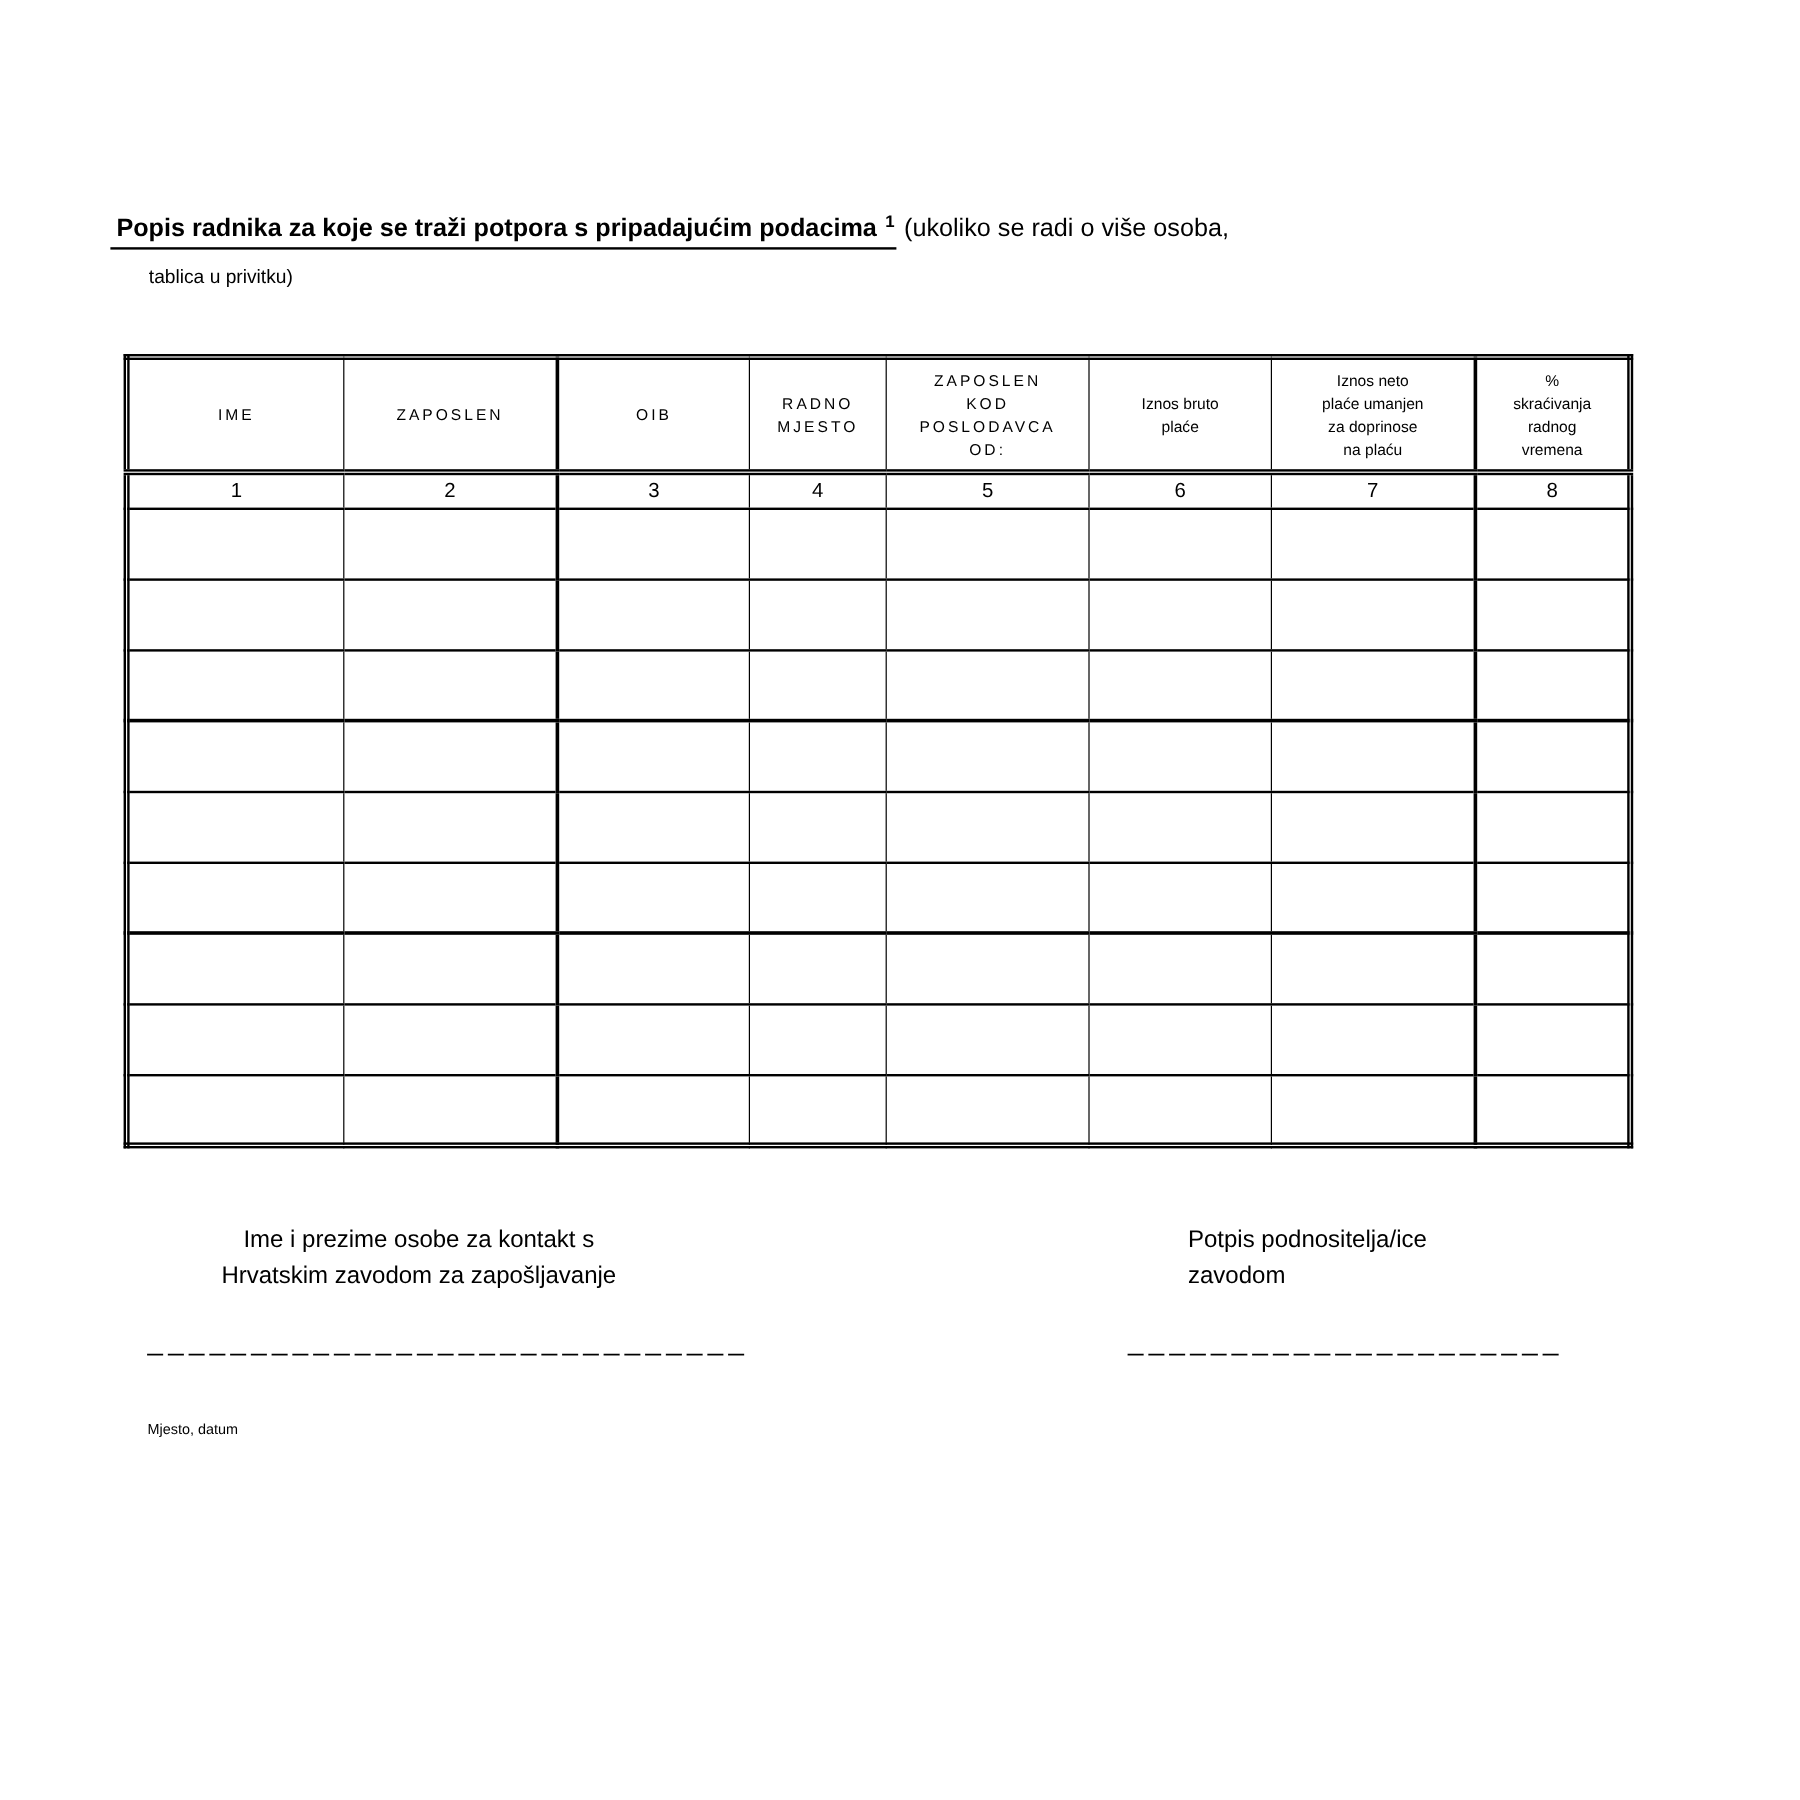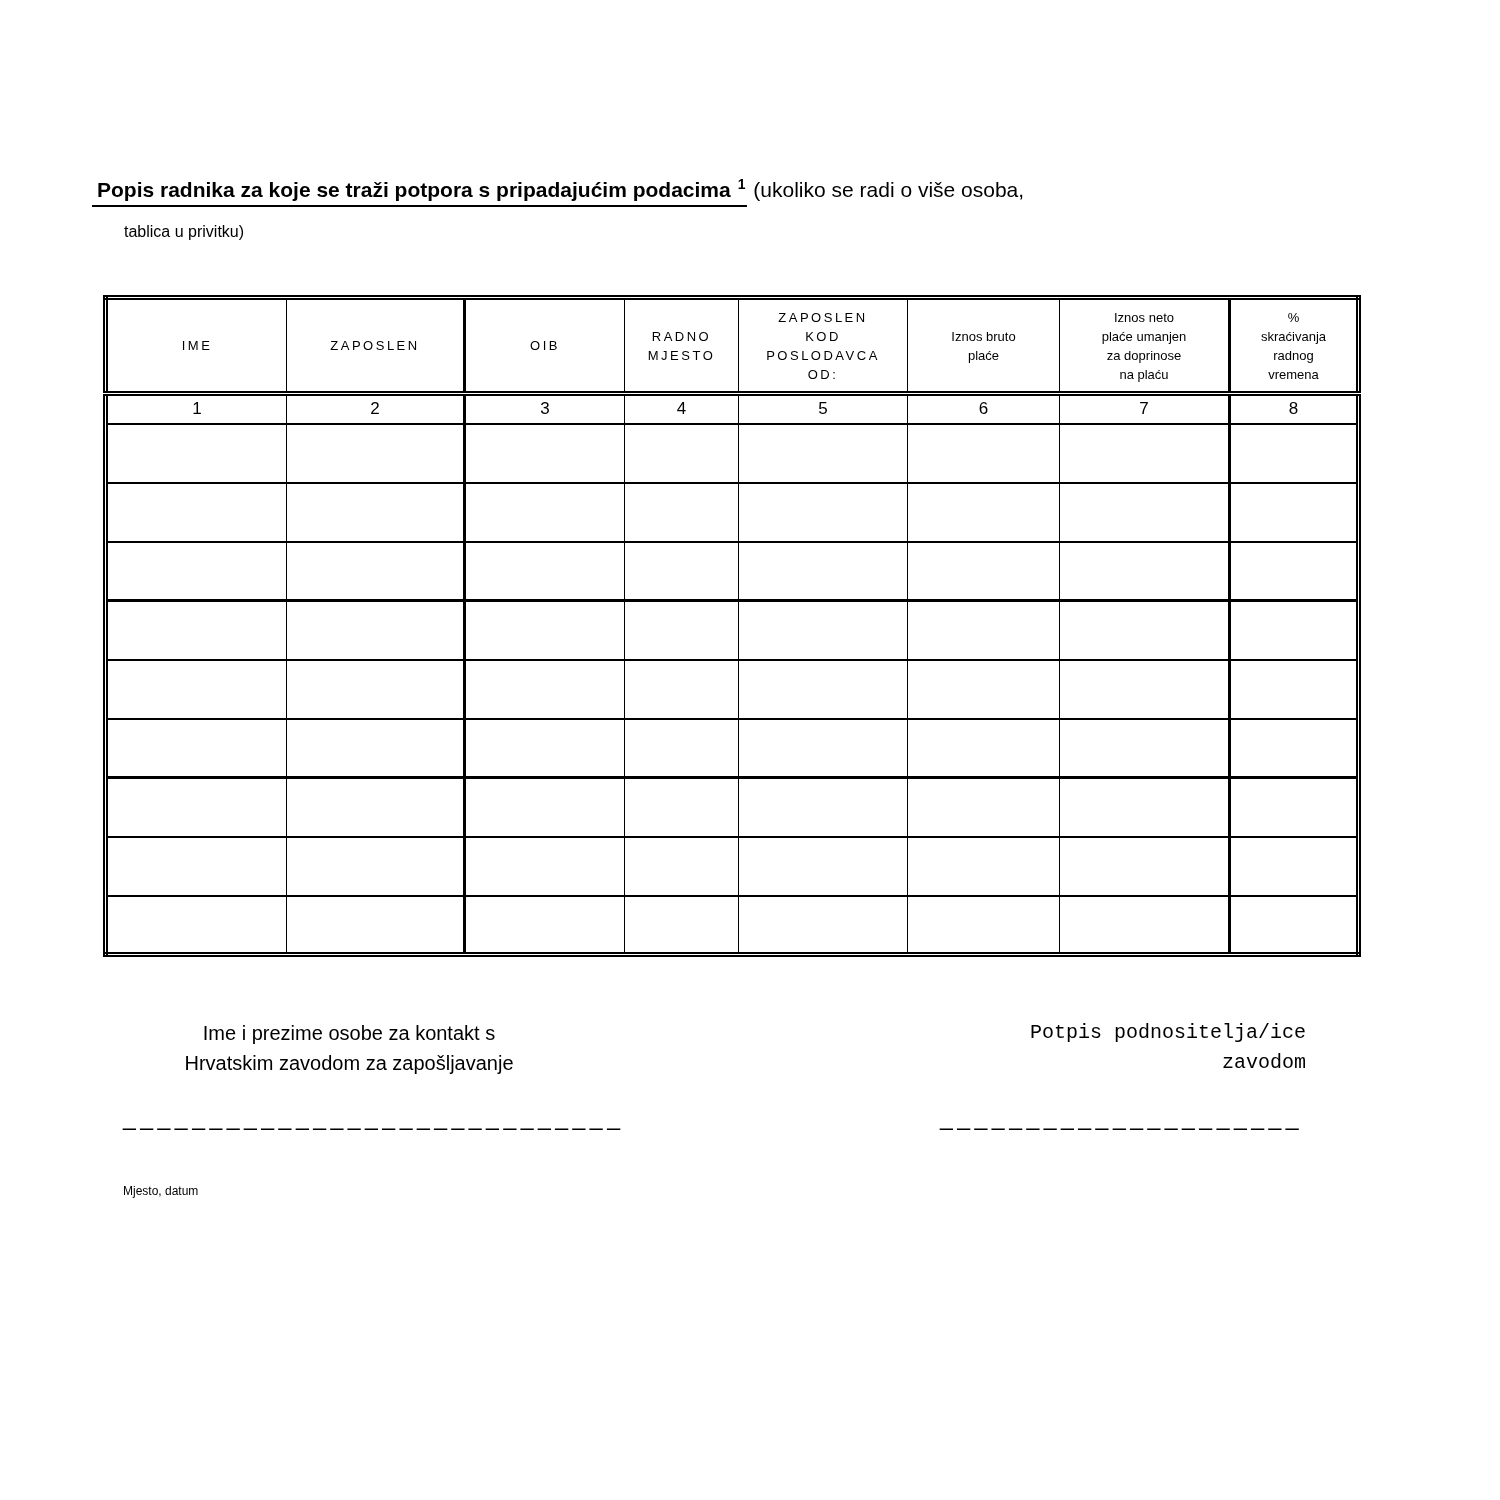--- a/index.html
+++ b/index.html
@@ -101,24 +101,23 @@
     width: 466px;
     text-align: center;
     font-size: 20px;
     line-height: 30px;
   }
   .signature-block {
     position: absolute;
     left: 990px;
     top: 1018px;
     width: 316px;
-    text-align: right;
+    text-align: left;
     font-size: 20px;
     line-height: 30px;
-    font-family: Liberation Mono, monospace;
   }
   .fill-line {
     position: absolute;
     top: 1104px;
     font-size: 23px;
     letter-spacing: 4.5px;
     white-space: nowrap;
   }
   .fill-line.contact { left: 123px; }
   .fill-line.signature { left: 940px; text-align: right; }

